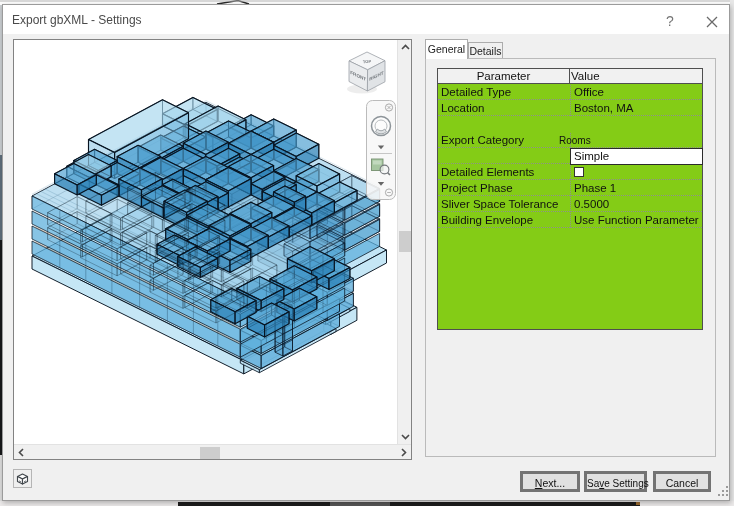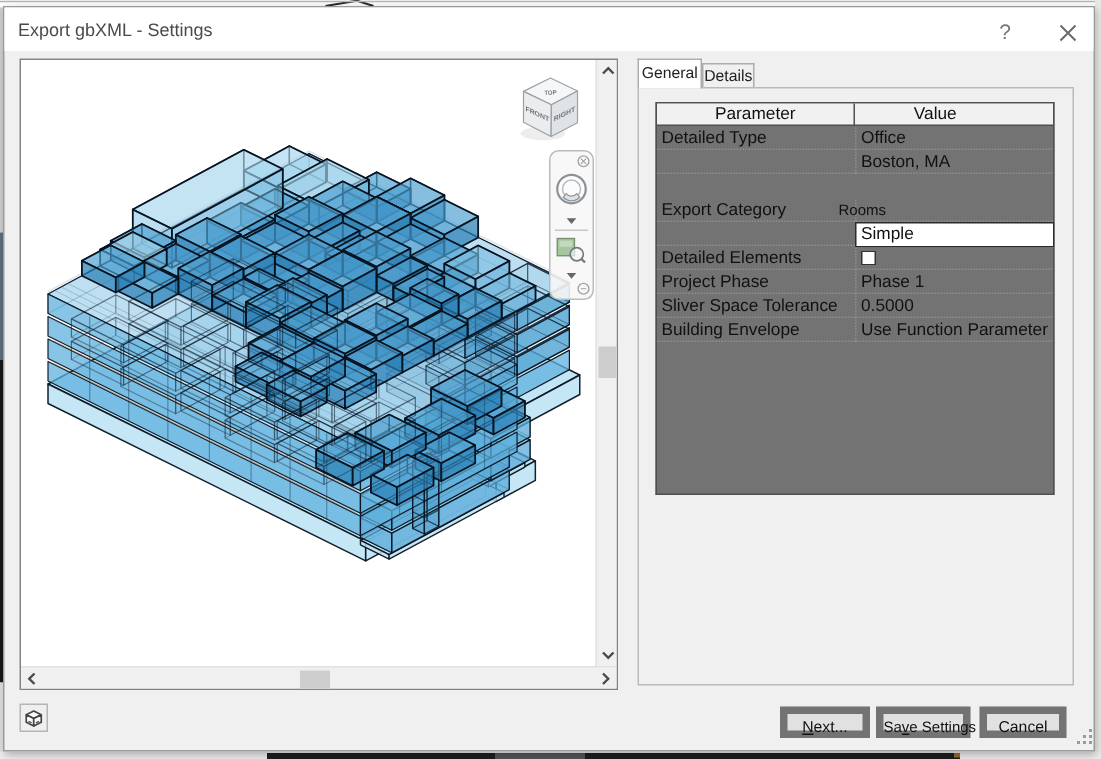--- a/index.html
+++ b/index.html
@@ -21,21 +21,21 @@
 #vsb{left:383px;top:0;width:14px;height:404px;background:#f0f0f0;border-left:1px solid #e2e2e2}
 #hsb{left:0;top:404px;width:397px;height:15px;background:#f0f0f0;border-top:1px solid #e2e2e2}
 #vthumb{left:1px;top:191px;width:12px;height:21px;background:#cdcdcd}
 #hthumb{left:186px;top:2px;width:20px;height:12px;background:#cdcdcd}
 
 #tab-general{left:425px;top:39px;width:43px;height:20px;background:#fff;border:1px solid #acacac;border-bottom:none;z-index:3;font-size:10.5px;color:#222;text-align:center;line-height:19px}
 #tab-details{left:468px;top:42px;width:35px;height:17px;background:#f0f0f0;border:1px solid #acacac;border-bottom:none;z-index:1;font-size:10.5px;color:#222;text-align:center;line-height:16px}
 #tabpane{left:425px;top:58px;width:291px;height:399px;background:#f0f0f0;border:1px solid #bababa;z-index:2}
 #tblwrap{left:437px;top:68px;z-index:4}
 
-.btn{position:absolute;background:#e1e1e1;border:5px solid #737373;font-size:10.5px;white-space:nowrap;color:#111;text-align:center;font-family:"Liberation Sans",sans-serif}
+.btn{position:absolute;background:#e1e1e1;border:3px solid #737373;font-size:10.5px;white-space:nowrap;color:#111;text-align:center;font-family:"Liberation Sans",sans-serif}
 #btn-next{left:520px;top:471px;width:60px;height:21px;line-height:19px}
 #btn-save{left:584px;top:471px;width:63px;height:21px;line-height:19px;font-size:10px}
 #btn-cancel{left:653px;top:471px;width:58px;height:21px;line-height:19px}
 #previewbtn{left:13px;top:469px;width:19px;height:19px;border:1px solid #b5b5b5;background:#efefef}
 u{text-decoration:underline}
 </style></head>
 <body>
 <div class="abs" id="bg-top"></div>
 <svg class="abs" style="left:215px;top:0" width="50" height="5">
     <path d="M2 4 L23 0.5 L34 4" fill="none" stroke="#2a2a2a" stroke-width="1.4"></path>
@@ -670,31 +670,32 @@
 <line x1="24.6" y1="74.6" x2="27" y2="77" stroke="#75797d" stroke-width="1.5"></line>
 <path d="M14.8 84 h6.4 l-3.2 3.8 z" fill="#666666"></path>
 <circle cx="26" cy="94.5" r="3.6" fill="none" stroke="#a2a2a2" stroke-width="0.9"></circle>
 <line x1="24.2" y1="94.5" x2="27.8" y2="94.5" stroke="#a2a2a2" stroke-width="0.8"></line>
 </svg>
 
 <div class="abs" id="tab-general">General</div>
 <div class="abs" id="tab-details">Details</div>
 <div class="abs" id="tabpane"></div>
 <div class="abs" id="tblwrap">
-    <div style="position:relative;width:266px;height:262px;background:#737373;border:1px solid #4f4f4f">
+    <div style="position:relative;width:266px;height:262px;background:#84cc16;border:1px solid #4f4f4f">
       <div style="position:absolute;left:0;top:0;width:264px;height:15px;border-bottom:1px solid #4f4f4f;background:#f1f1f1">
         <div style="position:absolute;left:0;top:0;width:132px;height:15px;border-right:1px solid #4f4f4f;text-align:center;font-size:11.5px;line-height:15px;color:#111">Parameter</div>
-        <div style="position:absolute;left:120px;top:0;width:131px;height:15px;text-align:center;font-size:11.5px;line-height:15px;color:#111">Value</div>
+        <div style="position:absolute;left:133px;top:0;width:131px;height:15px;font-size:11.5px;line-height:15px;color:#111">Value</div>
       </div>
       <div style="position:absolute;left:0;top:16px;width:264px;height:15px;border-bottom:1px dotted #8f8f8f">
         <div style="position:absolute;left:3px;top:0;width:126px;font-size:11.5px;line-height:15px;color:#111;white-space:nowrap">Detailed Type</div>
         <div style="position:absolute;left:132px;top:0;width:1px;height:15px;border-left:1px dotted #8f8f8f"></div>
         <div style="position:absolute;left:136px;top:0;font-size:11.5px;line-height:15px;color:#111;white-space:nowrap">Office</div>
       </div>
       <div style="position:absolute;left:0;top:32px;width:264px;height:15px;border-bottom:1px dotted #8f8f8f">
+        <div style="position:absolute;left:3px;top:0;width:126px;font-size:11.5px;line-height:15px;color:#111;white-space:nowrap">Location</div>
         <div style="position:absolute;left:132px;top:0;width:1px;height:15px;border-left:1px dotted #8f8f8f"></div>
         <div style="position:absolute;left:136px;top:0;font-size:11.5px;line-height:15px;color:#111;white-space:nowrap">Boston, MA</div>
       </div>
       <div style="position:absolute;left:0;top:64px;width:264px;height:15px;border-bottom:1px dotted #8f8f8f">
         <div style="position:absolute;left:3px;top:0;width:126px;font-size:11.5px;line-height:15px;color:#111;white-space:nowrap">Export Category</div>
         <div style="position:absolute;left:132px;top:0;width:1px;height:15px;border-left:1px dotted #8f8f8f"></div>
         <div style="position:absolute;left:121px;top:0;font-size:10px;line-height:15px;color:#111;white-space:nowrap">Rooms</div>
       </div>
       <div style="position:absolute;left:0;top:80px;width:264px;height:15px;border-bottom:1px dotted #8f8f8f">
         <div style="position:absolute;left:132px;top:0;width:1px;height:15px;border-left:1px dotted #8f8f8f"></div>

